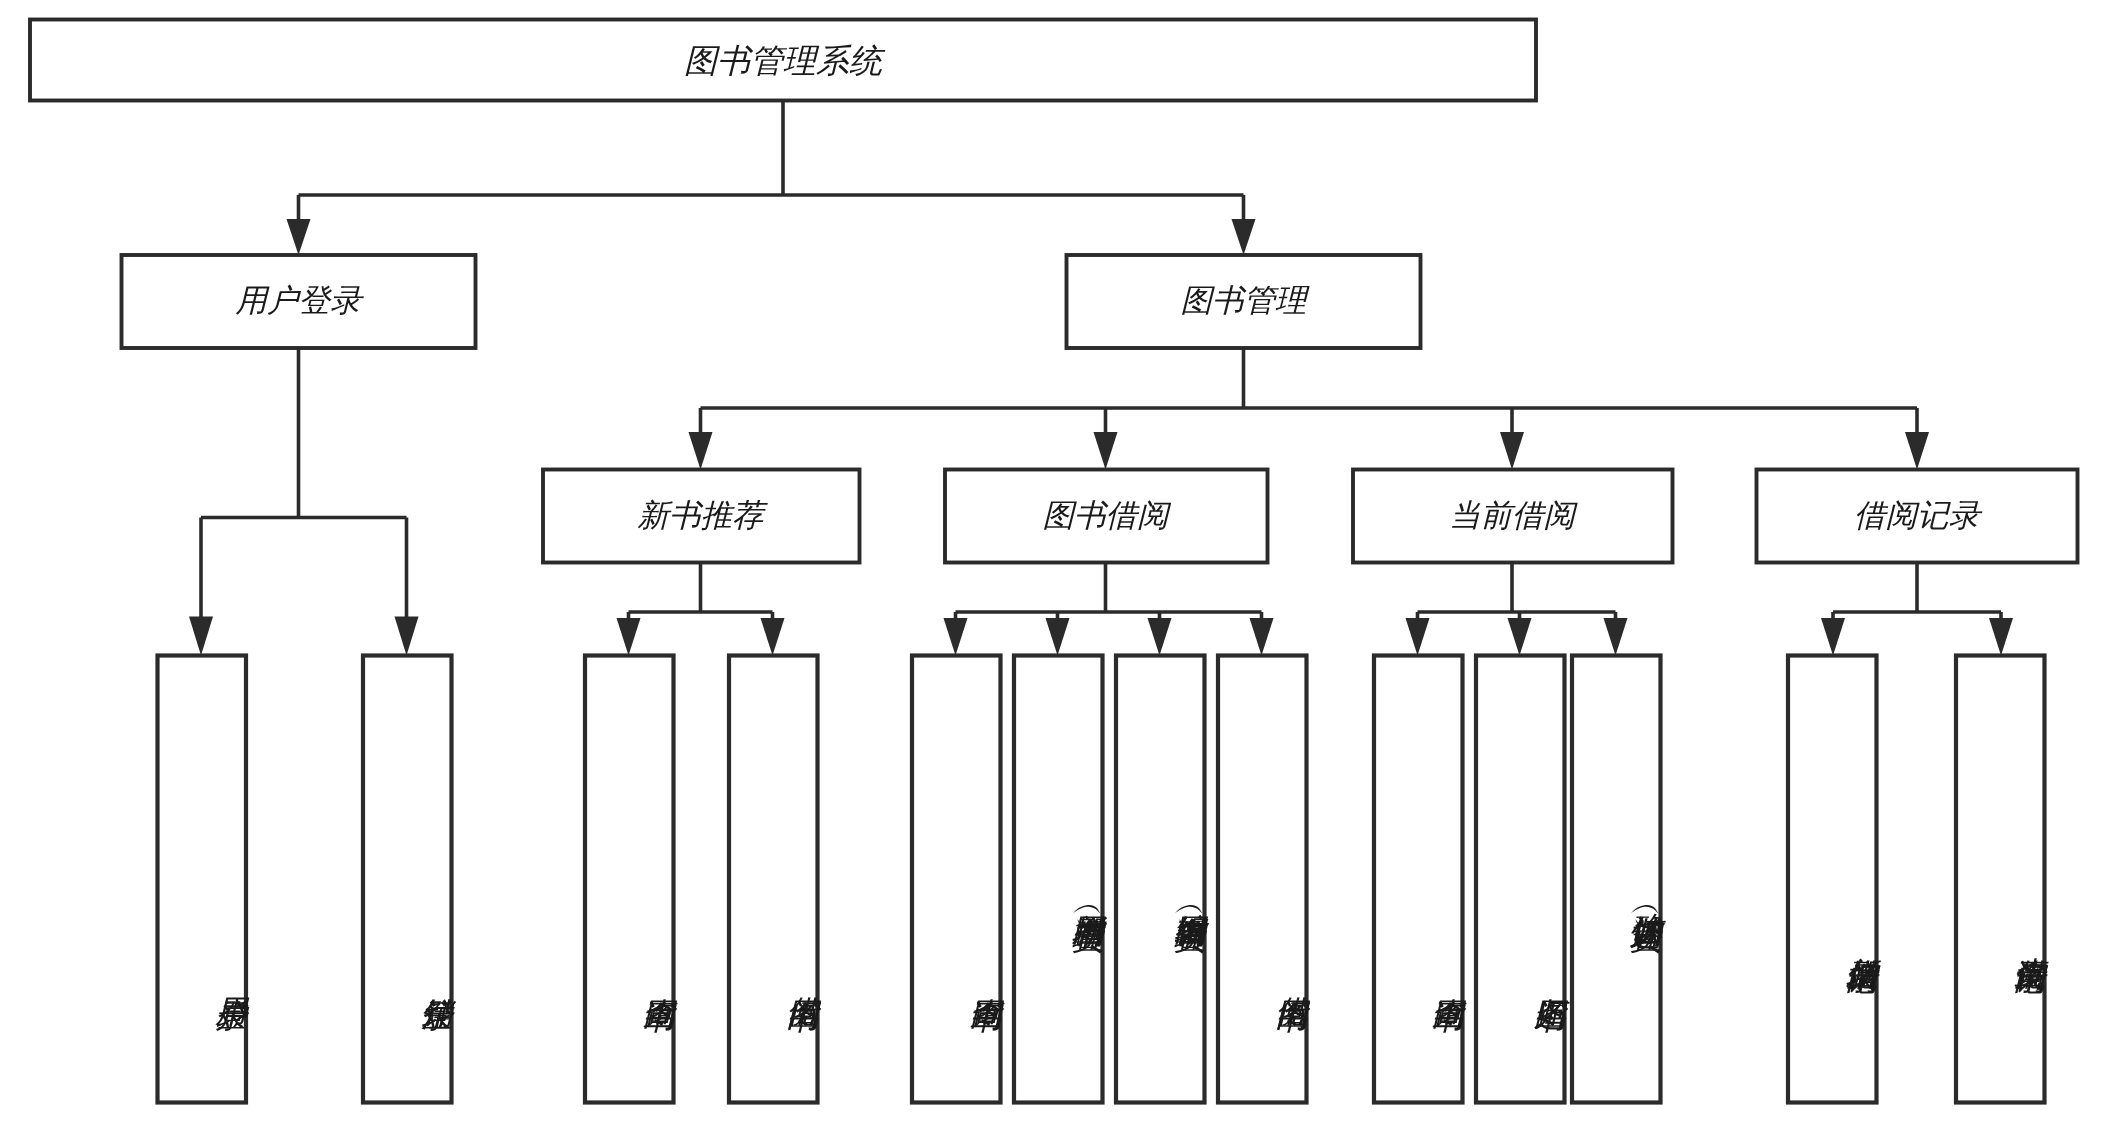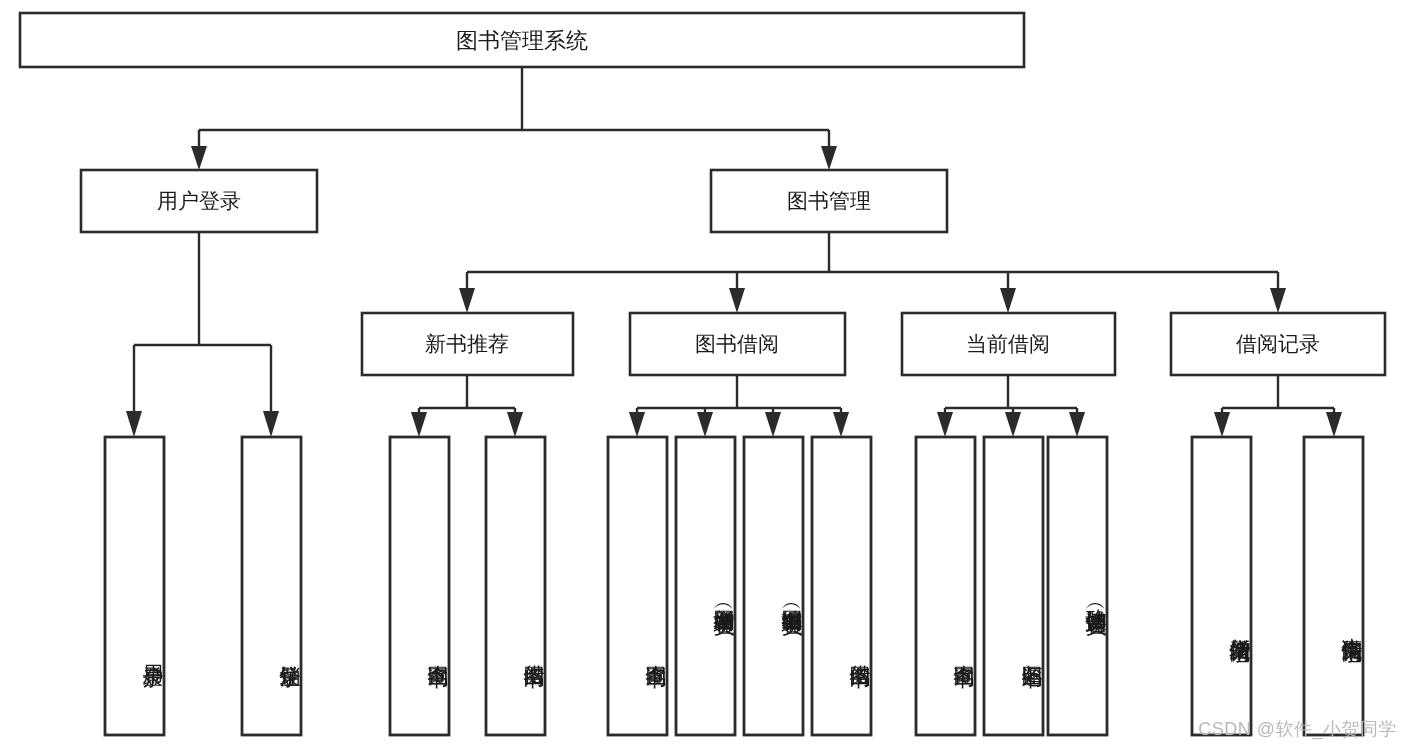--- a/index.html
+++ b/index.html
@@ -11,20 +11,21 @@
   body {
     width: 1405px;
     height: 747px;
     font-family: "Liberation Sans", "DejaVu Sans", sans-serif;
     overflow: hidden;
   }
   #diagram-root {
     position: relative;
     width: 1405px;
     height: 747px;
+    font-style: italic;
   }
   svg#tree-svg {
     position: absolute;
     left: 0;
     top: 0;
     width: 1405px;
     height: 747px;
     display: block;
   }
   .node-rect {
@@ -230,15 +231,14 @@
   <div class="leaf-label" style="left:916px; top:437px; width:59px; height:298px; padding-top:64px;">查询图书</div>
 
   <div class="leaf-label" style="left:984px; top:437px; width:59px; height:298px; padding-top:64px;">归还图书</div>
 
   <div class="leaf-label" style="left:1048px; top:437px; width:59px; height:298px; padding-top:10px;">确认归还（管理员）</div>
 
   <div class="leaf-label" style="left:1192px; top:437px; width:59px; height:298px; padding-top:38px;">新增借阅记录</div>
 
   <div class="leaf-label" style="left:1304px; top:437px; width:59px; height:298px; padding-top:38px;">查询借阅记录</div>
 
-  <div class="watermark">CSDN @软件_小贺同学</div>
 
 </div>
 
 </body></html>

